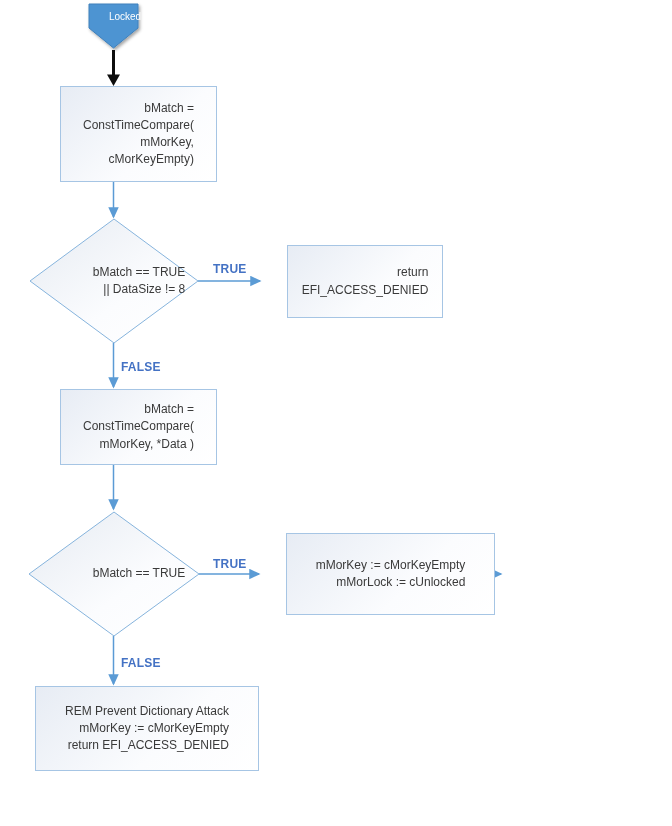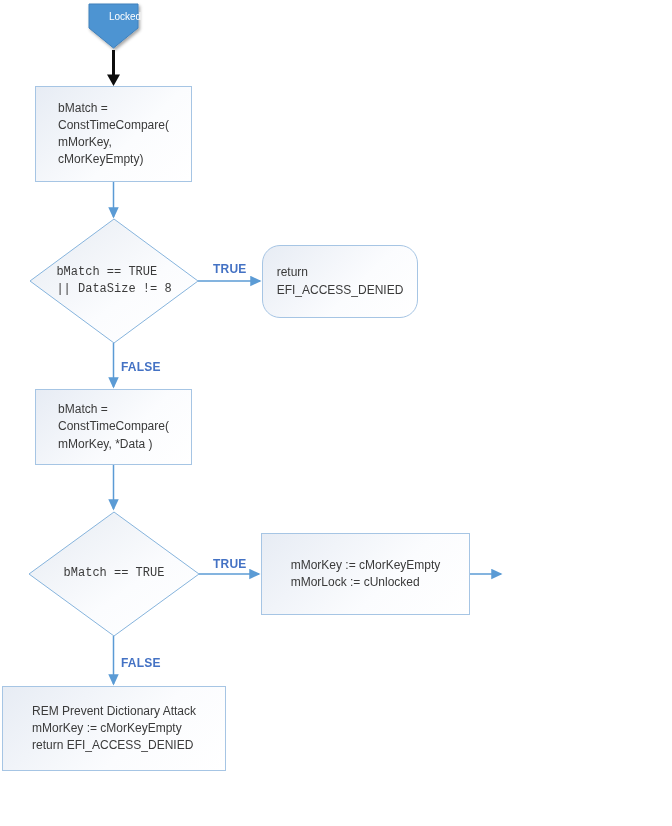--- a/index.html
+++ b/index.html
@@ -3,28 +3,28 @@
 <meta charset="utf-8">
 <style>
   html,body { margin:0; padding:0; background:#ffffff; }
   .canvas {
     position:relative; width:672px; height:826px; background:#ffffff;
     font-family:"Liberation Sans", sans-serif; overflow:hidden;
   }
   svg.layer { position:absolute; left:0; top:0; width:672px; height:826px; }
   .node {
     position:absolute; display:flex; align-items:center; justify-content:center;
-    text-align:left; white-space:pre-line; color:#3a3a3a; font-size:12px;
-    line-height:1.42; box-sizing:border-box;
+    text-align:right; white-space:pre-line; color:#3a3a3a; font-size:12px;
+    line-height:1.42; box-sizing:border-box;margin-left:25px;
   }
   .rect {
     border:1px solid #a6c5e4;
     background:linear-gradient(135deg,#e7ecf4 0%,#fbfcfe 60%,#ffffff 100%);
   }
-  .diamond-text { background:transparent; pointer-events:none;font-family:Liberation Mono, monospace; }
+  .diamond-text { background:transparent; pointer-events:none; }
   .start-label {
     position:absolute; color:#ffffff; font-size:10px; text-align:center;
     pointer-events:none;
   }
   .edge-label {
     position:absolute; color:#4472c4; font-size:12px; font-weight:bold;
     letter-spacing:0.2px;
   }
   .caption {
     position:absolute; left:0; top:797px; width:608px; text-align:center;
@@ -71,34 +71,34 @@
   <div class="start-label" style="left:89px; top:11px; width:72px;">Locked</div>
 
   <div class="node rect" style="left:35px; top:86px; width:157px; height:96px;">bMatch =
 ConstTimeCompare(
 mMorKey,
 cMorKeyEmpty)</div>
 
   <div class="node diamond-text" style="left:34px; top:251px; width:160px; height:60px;">bMatch == TRUE
 || DataSize != 8</div>
 
-  <div class="node rect" style="left:262px; top:245px; width:156px; height:73px;border-radius:18px;">return
+  <div class="node rect" style="left:262px; top:245px; width:156px; height:73px;">return
 EFI_ACCESS_DENIED</div>
 
   <div class="node rect" style="left:35px; top:389px; width:157px; height:76px;">bMatch =
 ConstTimeCompare(
 mMorKey, *Data )</div>
 
   <div class="node diamond-text" style="left:34px; top:544px; width:160px; height:60px;">bMatch == TRUE</div>
 
   <div class="node rect" style="left:261px; top:533px; width:209px; height:82px;">mMorKey := cMorKeyEmpty
 mMorLock := cUnlocked</div>
 
 
-  <div class="node rect" style="left:2px; top:686px; width:224px; height:85px;">REM Prevent Dictionary Attack
+  <div class="node rect" style="left:10px; top:686px; width:224px; height:85px;">REM Prevent Dictionary Attack
 mMorKey := cMorKeyEmpty
 return EFI_ACCESS_DENIED</div>
 
   <div class="edge-label" style="left:213px; top:262px;">TRUE</div>
   <div class="edge-label" style="left:121px; top:360px;">FALSE</div>
   <div class="edge-label" style="left:213px; top:557px;">TRUE</div>
   <div class="edge-label" style="left:121px; top:656px;">FALSE</div>
 
 
 </div>

